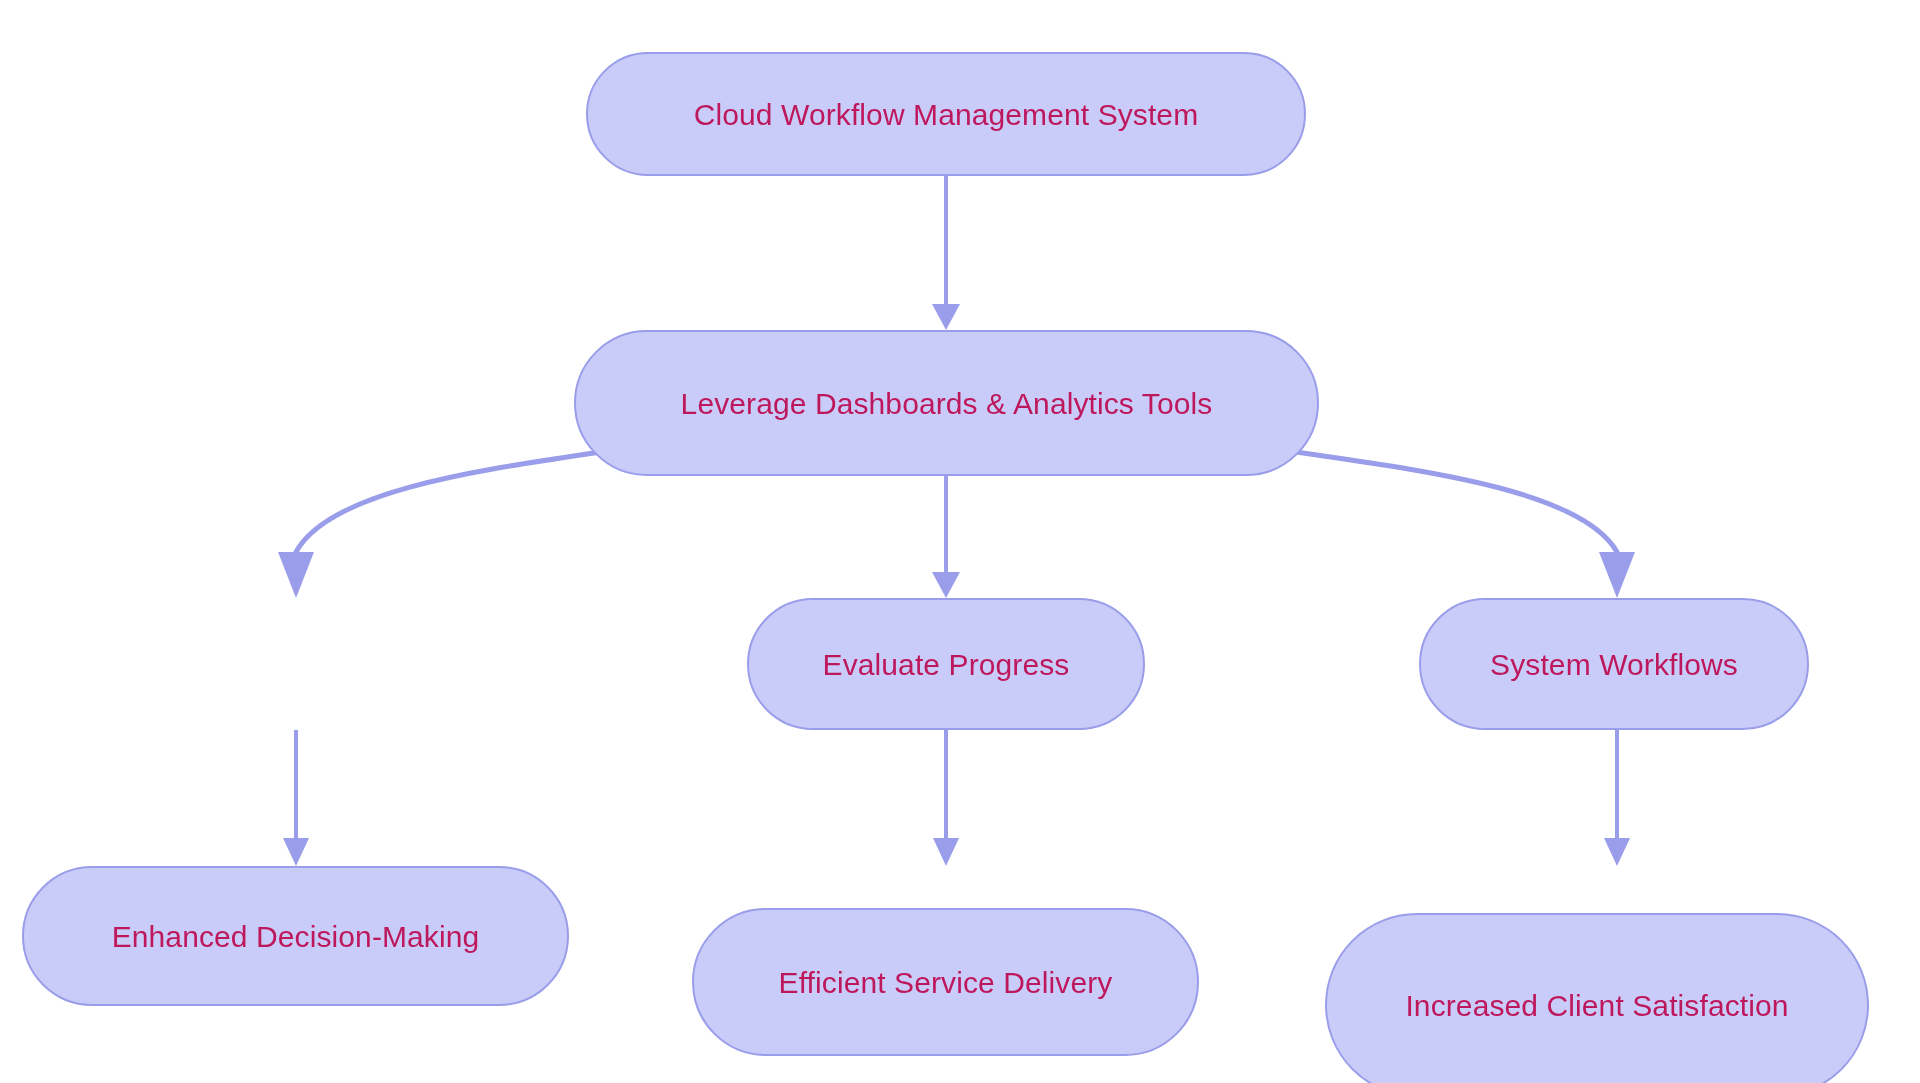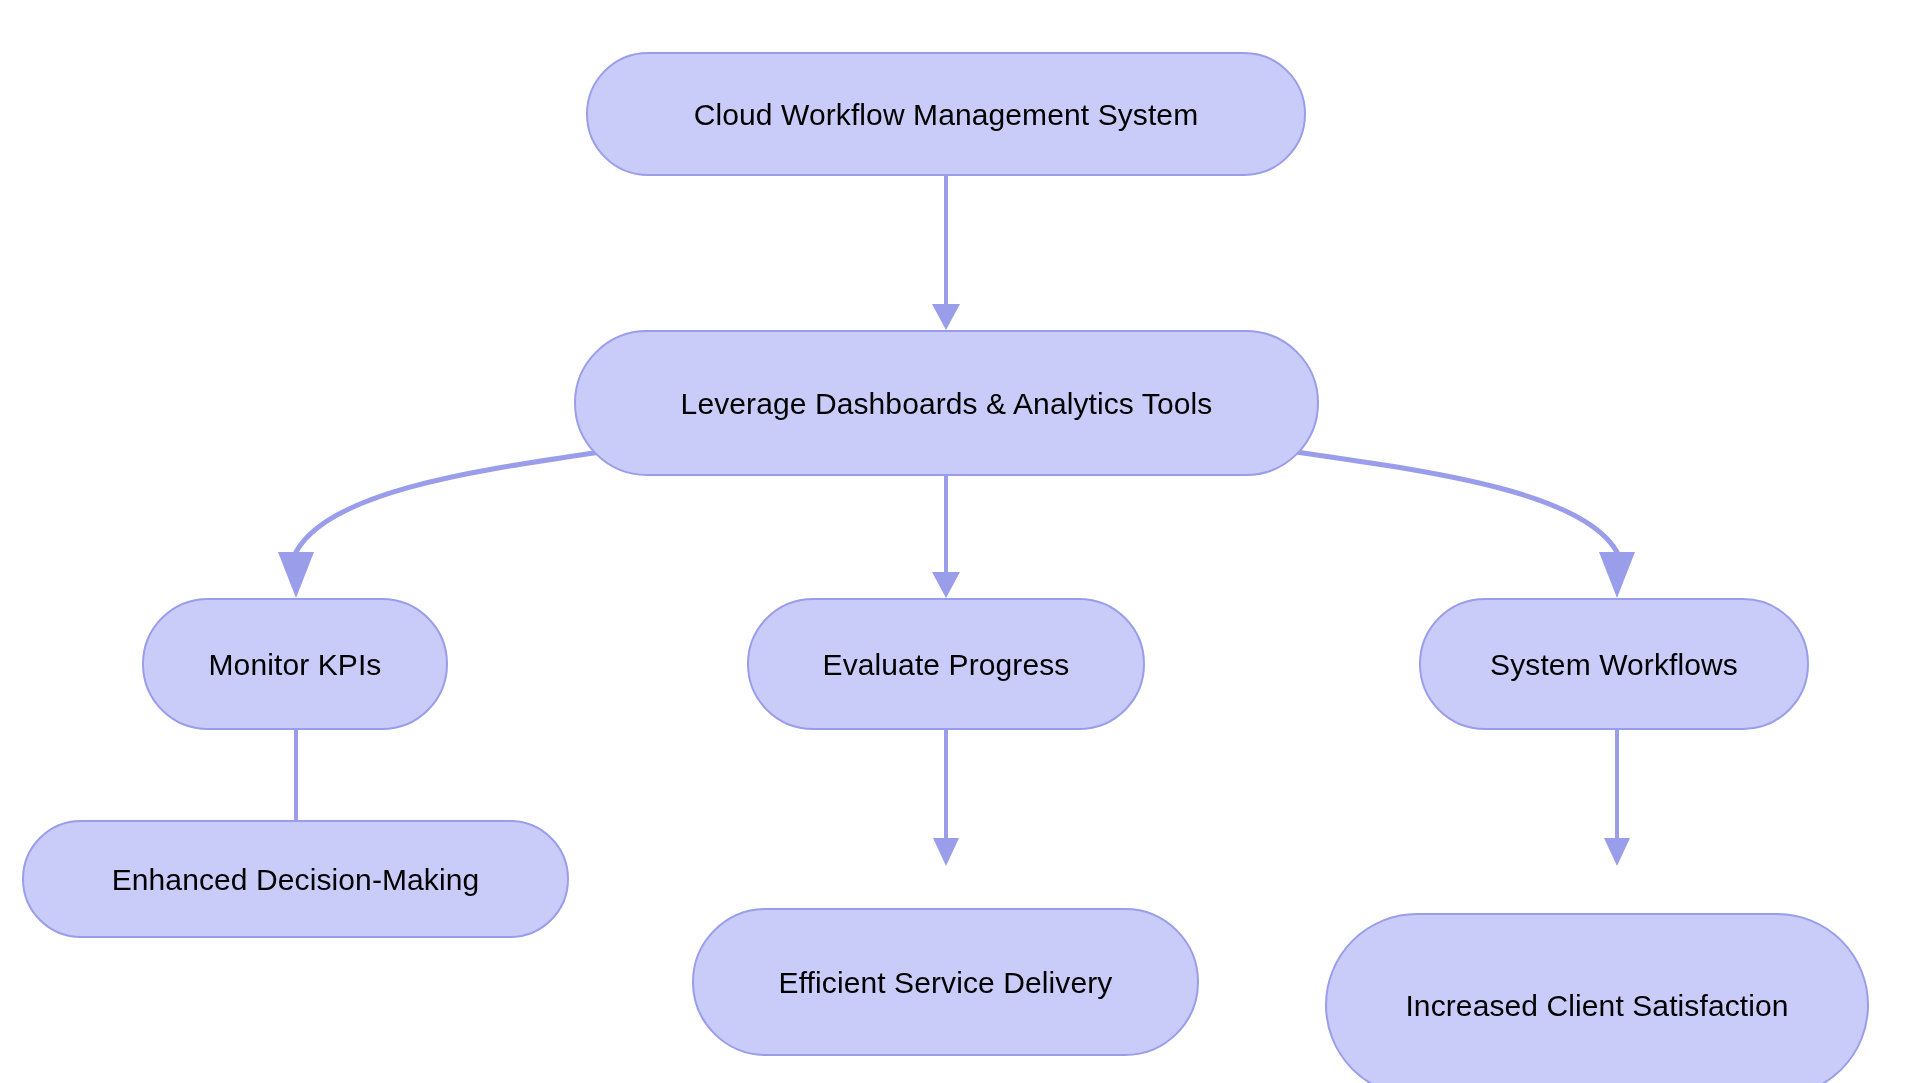--- a/index.html
+++ b/index.html
@@ -32,35 +32,35 @@
     box-sizing: border-box;
     background: #c9ccf8;
     border: 2px solid #9a9dea;
     border-radius: 9999px;
     display: flex;
     align-items: center;
     justify-content: center;
     text-align: center;
   }
   .node-label {
-    color: #000000;
+    color: #be185d;
     font-size: 30px;
     font-weight: 400;
     letter-spacing: 0.1px;
     line-height: 1.1;
     white-space: nowrap;
     font-family: "Liberation Sans", sans-serif;
   }
   
   #node-root        { left: 586px;  top: 52px;  width: 720px;  height: 124px; }
   #node-leverage    { left: 574px;  top: 330px; width: 745px;  height: 146px; }
   #node-kpis        { left: 142px;  top: 598px; width: 306px;  height: 132px; }
   #node-evaluate    { left: 747px;  top: 598px; width: 398px;  height: 132px; }
   #node-adjust      { left: 1419px; top: 598px; width: 390px;  height: 132px; }
-  #node-decision    { left: 22px;   top: 820px; width: 547px;  height: 118px; }
+  #node-decision    { left: 22px;   top: 866px; width: 547px;  height: 140px; }
   #node-service     { left: 692px;  top: 908px; width: 507px;  height: 148px; }
   #node-client      { left: 1325px; top: 913px; width: 544px;  height: 184px; }
 </style>
 </head>
 <body>
 
 <div id="flowchart-root">
 
   <svg id="edge-layer" viewBox="0 0 1920 1083" width="1920" height="1083" xmlns="http://www.w3.org/2000/svg">
     <defs>
@@ -106,23 +106,20 @@
   </svg>
 
   <div class="node" id="node-root">
     <span class="node-label">Cloud Workflow Management System</span>
   </div>
 
   <div class="node" id="node-leverage">
     <span class="node-label">Leverage Dashboards &amp; Analytics Tools</span>
   </div>
 
-  <div class="node" id="node-kpis">
-    <span class="node-label">Monitor KPIs</span>
-  </div>
 
   <div class="node" id="node-evaluate">
     <span class="node-label">Evaluate Progress</span>
   </div>
 
   <div class="node" id="node-adjust">
     <span class="node-label">System Workflows</span>
   </div>
 
   <div class="node" id="node-decision">

